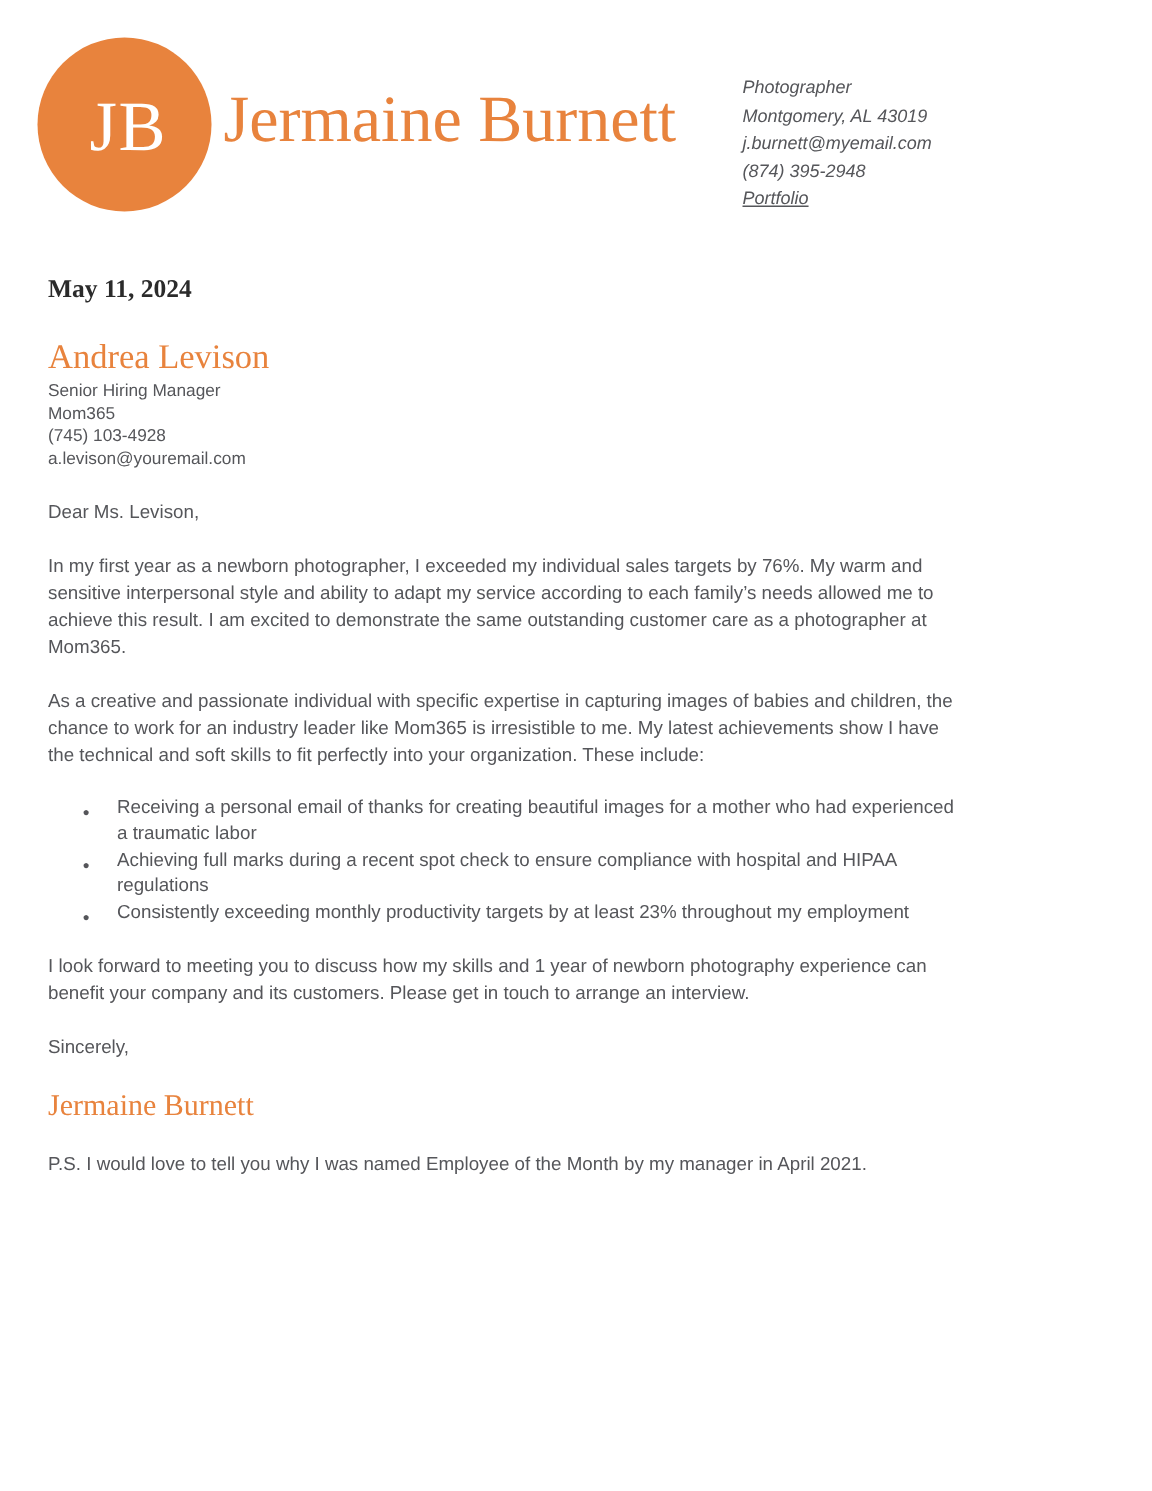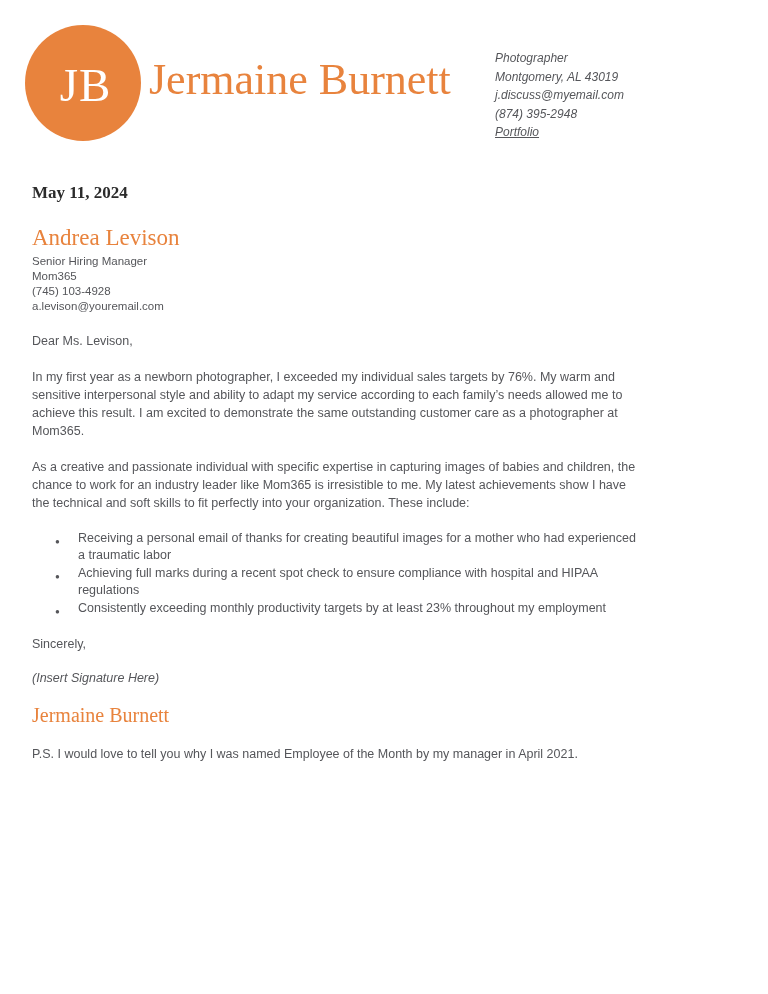--- a/index.html
+++ b/index.html
@@ -78,21 +78,21 @@
 <div class="page">
 
   <header class="header">
     <div class="logo">
       <span class="initials">JB</span>
     </div>
     <h1 class="name">Jermaine Burnett</h1>
     <div class="contact">
       <div>Photographer</div>
       <div>Montgomery, AL 43019</div>
-      <div>j.discuss@myemail.com</div>
+      <div>j.burnett@myemail.com</div>
       <div>(874) 395-2948</div>
       <a class="portfolio-link" href="#">Portfolio</a>
     </div>
   </header>
 
   <main class="main">
 
     <p class="date">May 11, 2024</p>
 
     <h2 class="recipient-name">Andrea Levison</h2>
@@ -108,23 +108,23 @@
     <p class="body-text">In my first year as a newborn photographer, I exceeded my individual sales targets by 76%. My warm and sensitive interpersonal style and ability to adapt my service according to each family’s needs allowed me to achieve this result. I am excited to demonstrate the same outstanding customer care as a photographer at Mom365.</p>
 
     <p class="body-text">As a creative and passionate individual with specific expertise in capturing images of babies and children, the chance to work for an industry leader like Mom365 is irresistible to me. My latest achievements show I have the technical and soft skills to fit perfectly into your organization. These include:</p>
 
     <ul class="achievements">
       <li>Receiving a personal email of thanks for creating beautiful images for a mother who had experienced a traumatic labor</li>
       <li>Achieving full marks during a recent spot check to ensure compliance with hospital and HIPAA regulations</li>
       <li>Consistently exceeding monthly productivity targets by at least 23% throughout my employment</li>
     </ul>
 
+    <p class="body-text">I look forward to meeting you to discuss how my skills and 1 year of newborn photography experience can benefit your company and its customers. Please get in touch to arrange an interview.</p>
 
     <p class="body-text">Sincerely,</p>
 
-    <p class="signature-placeholder">(Insert Signature Here)</p>
 
     <h2 class="signature-name">Jermaine Burnett</h2>
 
     <p class="body-text">P.S. I would love to tell you why I was named Employee of the Month by my manager in April 2021.</p>
 
   </main>
 </div>
 
 </body></html>

